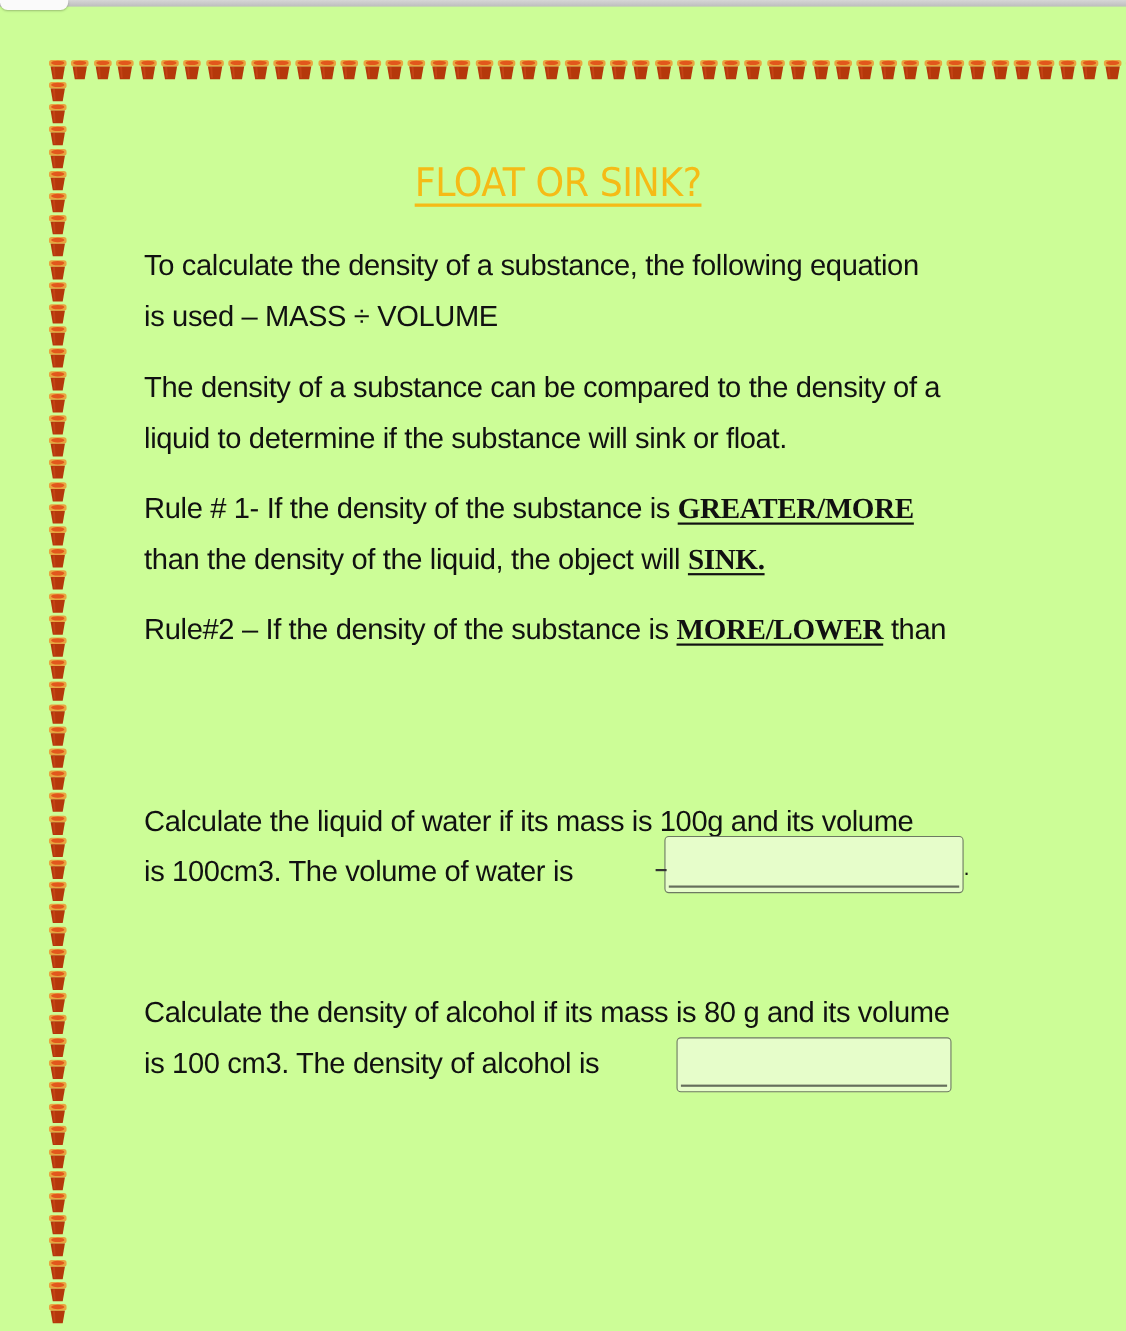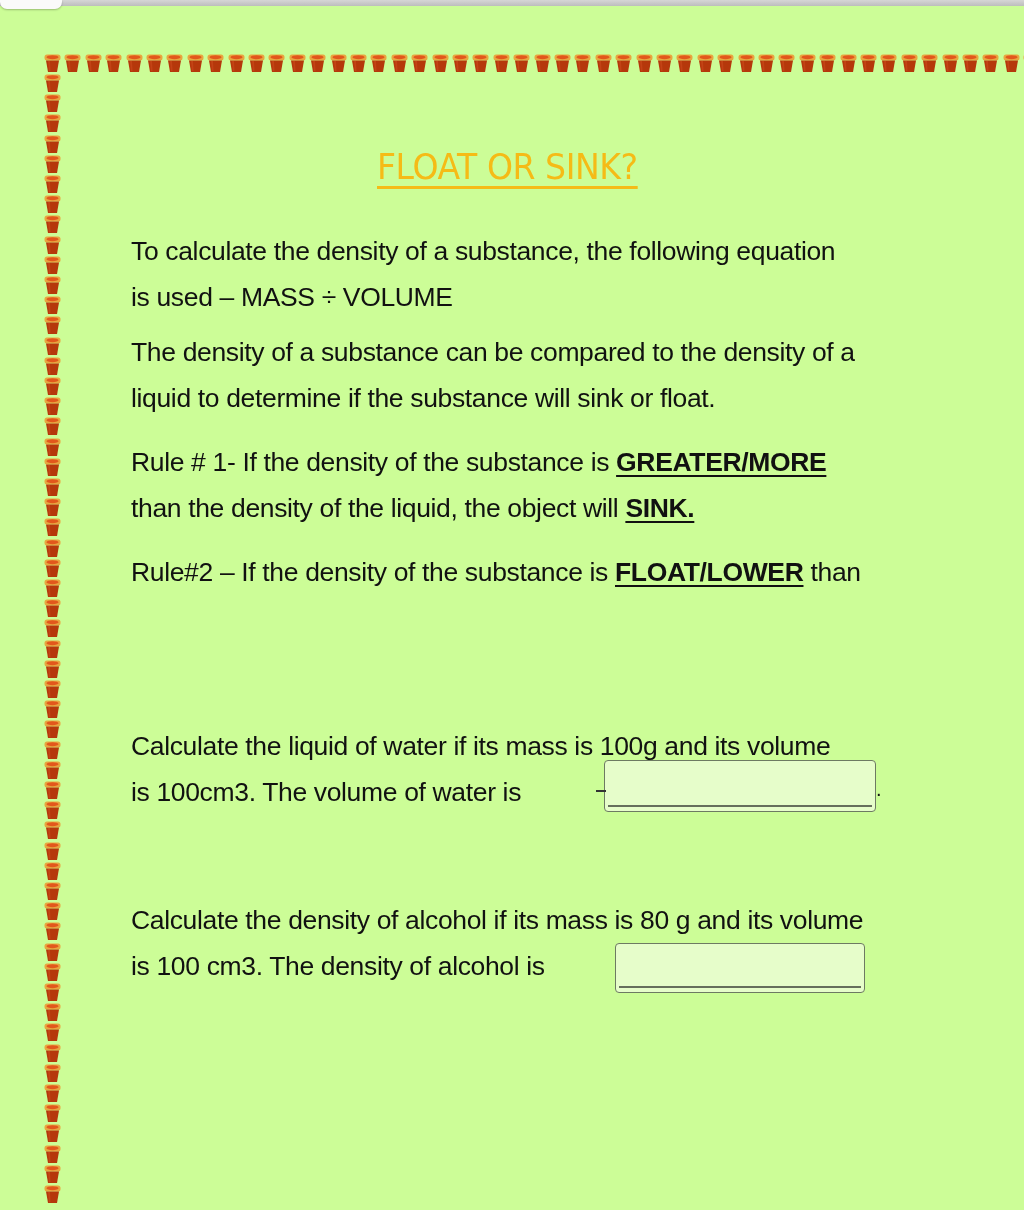--- a/index.html
+++ b/index.html
@@ -27,21 +27,21 @@
       font-family: "DejaVu Sans", sans-serif; font-size: 36px;
       color: #f5bb16; letter-spacing: -0.5px;
       text-decoration: underline; text-decoration-thickness: 3px; text-underline-offset: 7px;
       transform: scaleX(0.92); transform-origin: left top;
     }
     .para {
       position: absolute; left: 131px;
       font-size: 26.5px; line-height: 46px; letter-spacing: -0.35px;
       white-space: nowrap;
     }
-    .u { font-weight: bold; text-decoration: underline; text-decoration-thickness: 2px; text-underline-offset: 4px; }
+    .u { font-weight: bold; text-decoration: underline; text-decoration-thickness: 2px; text-underline-offset: 4px; font-family: Liberation Serif, serif; }
     .answer-box {
       position: absolute; background: #e6fdca;
       border: 1.5px solid #6d7a62; border-radius: 4px;
       box-sizing: border-box;
     }
     .answer-box .line {
       position: absolute; left: 3px; right: 3px; bottom: 4px; height: 2px; background: #666f5c;
     }
     .dot { position: absolute; font-size: 20px; }
   </style>
@@ -891,37 +891,37 @@
         <rect x="0.5" y="0.5" width="16" height="6" rx="2.5" fill="#e8a640"></rect>
         <ellipse cx="8.5" cy="3.2" rx="6" ry="2" fill="#e2571c"></ellipse>
         <path d="M2 6.5 L15 6.5 L13 18 L4 18 Z" fill="#b5380b"></path>
         <path d="M4 7 L6 7 L6.5 17 L5 17 Z" fill="#c9481a" opacity="0.7"></path>
       </svg>
     </div>
   </div>
 
 <div class="title">FLOAT OR SINK?</div>
 
-<div class="para" style="top:228px;">
+<div class="para" style="top:218px;">
   <div>To calculate the density of a substance, the following equation</div>
   <div>is used – MASS ÷ VOLUME</div>
 </div>
 
 <div class="para" style="top:329px;">
   <div>The density of a substance can be compared to the density of a</div>
   <div>liquid to determine if the substance will sink or float.</div>
 </div>
 
 <div class="para" style="top:439px;">
   <div><span>Rule # 1- If the density of the substance is </span><span class="u">GREATER/MORE</span><span></span></div>
   <div><span>than the density of the liquid, the object will </span><span class="u">SINK.</span></div>
 </div>
 
 <div class="para" style="top:549px;">
-  <div><span>Rule#2 – If the density of the substance is </span><span class="u">FLOAT/LOWER</span><span> than</span></div>
+  <div><span>Rule#2 – If the density of the substance is </span><span class="u">MORE/LOWER</span><span> than</span></div>
 </div>
 
 <div class="para" style="top:723px;">
   <div>Calculate the liquid of water if its mass is 100g and its volume</div>
   <div>is 100cm3. The volume of water is </div>
 </div>
 <div class="answer-box" style="left:604px; top:760px; width:272px; height:52px;">
   <span></span>
   <div class="line"></div>
 </div>

